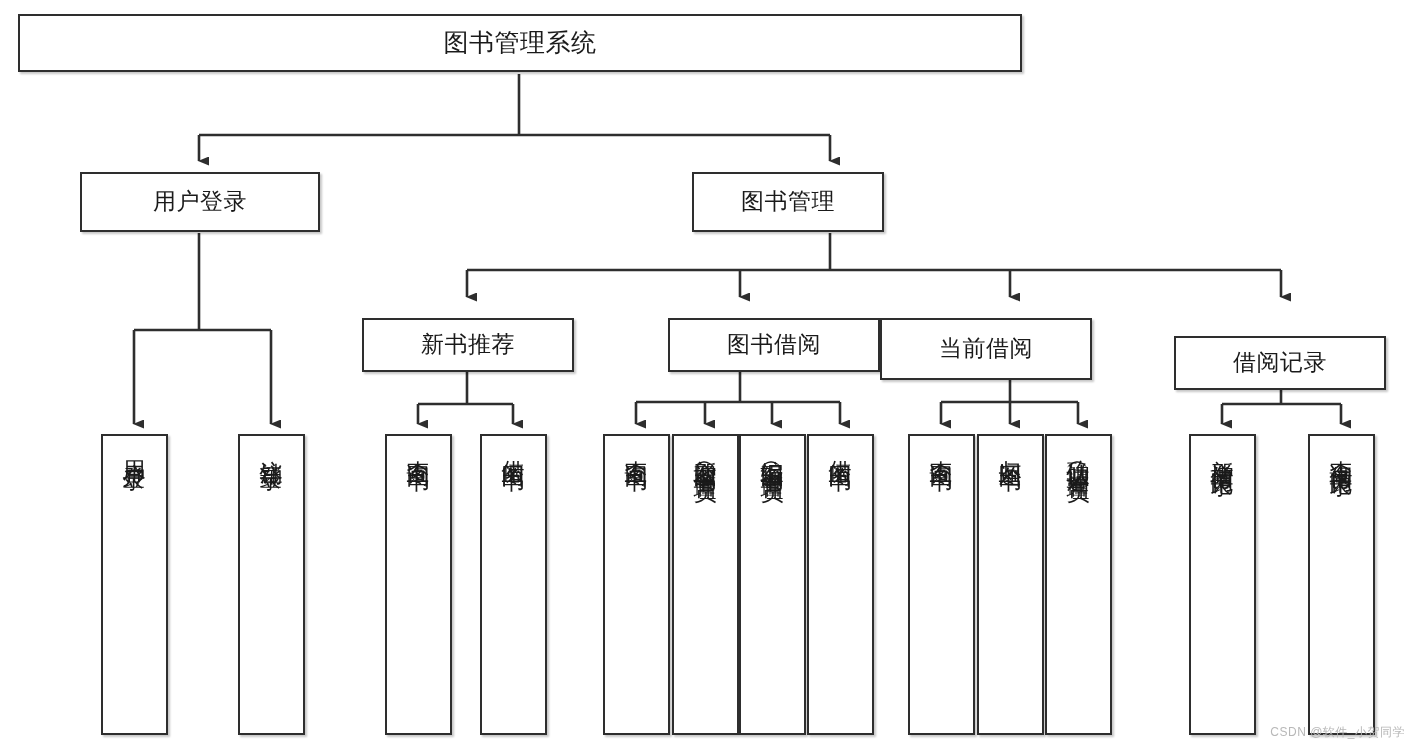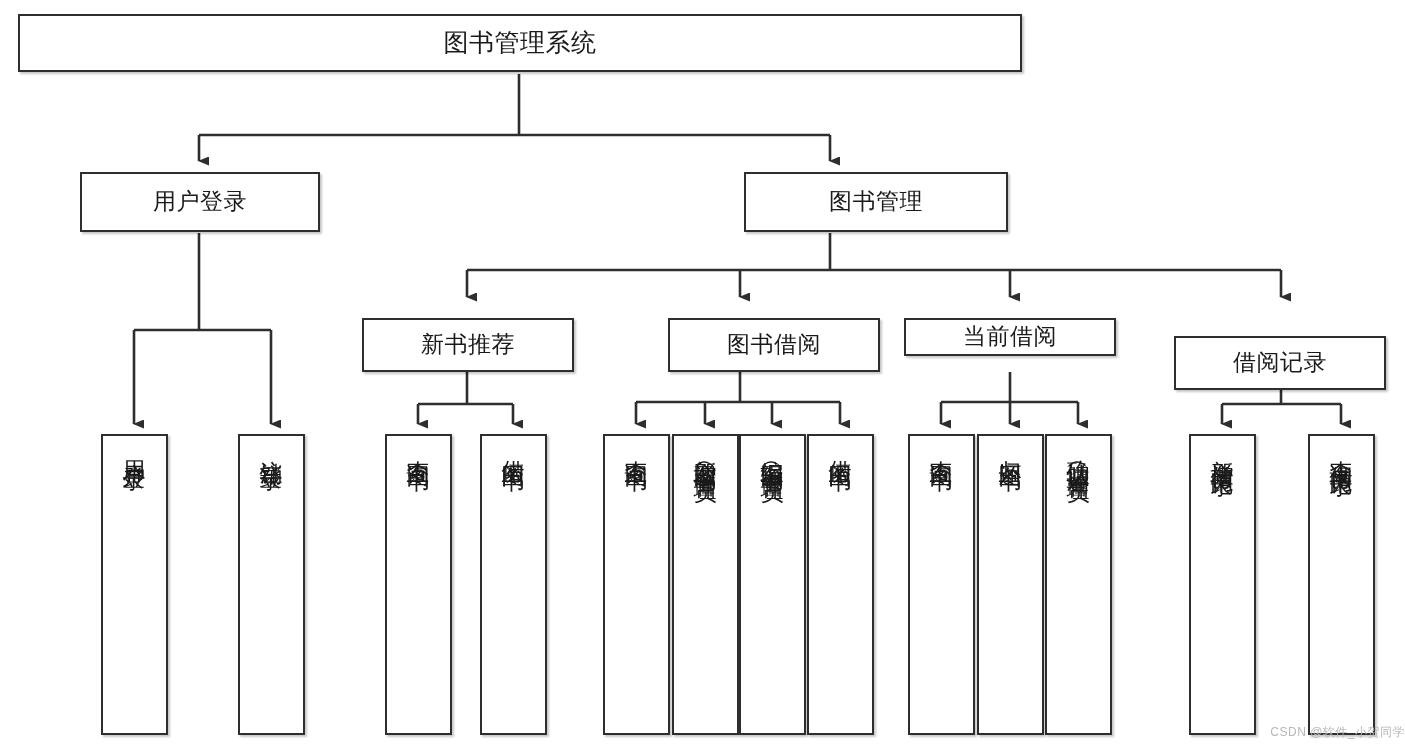--- a/index.html
+++ b/index.html
@@ -129,33 +129,33 @@
   </svg>
 
   <div class="node-box node-h node-root" style="left:18px; top:14px; width:1004px; height:58px;">
     <span class="node-label">图书管理系统</span>
   </div>
 
   <div class="node-box node-h" style="left:80px; top:172px; width:240px; height:60px;">
     <span class="node-label">用户登录</span>
   </div>
 
-  <div class="node-box node-h" style="left:744px; top:172px; width:264px; height:60px;">
+  <div class="node-box node-h" style="left:692px; top:172px; width:192px; height:60px;">
     <span class="node-label">图书管理</span>
   </div>
 
   <div class="node-box node-h" style="left:362px; top:318px; width:212px; height:54px;">
     <span class="node-label">新书推荐</span>
   </div>
 
   <div class="node-box node-h" style="left:668px; top:318px; width:212px; height:54px;">
     <span class="node-label">图书借阅</span>
   </div>
 
-  <div class="node-box node-h" style="left:904px; top:318px; width:212px; height:38px;">
+  <div class="node-box node-h" style="left:880px; top:318px; width:212px; height:62px;">
     <span class="node-label">当前借阅</span>
   </div>
 
   <div class="node-box node-h" style="left:1174px; top:318px; width:212px; height:54px;margin-top:18px;">
     <span class="node-label">借阅记录</span>
   </div>
 
   <div class="node-box node-v" style="left:101px; top:434px; width:67px; height:301px;">
     <span class="node-label">用户登录</span>
   </div>

